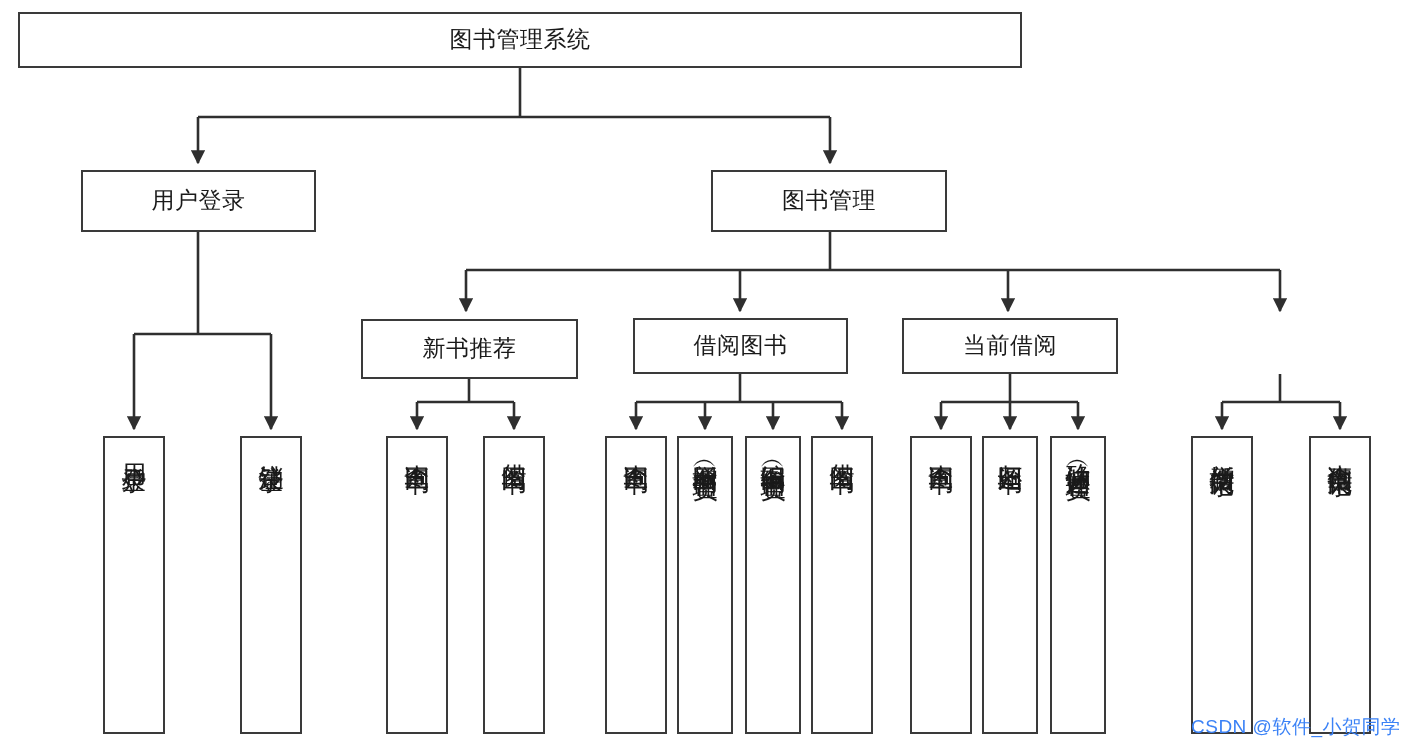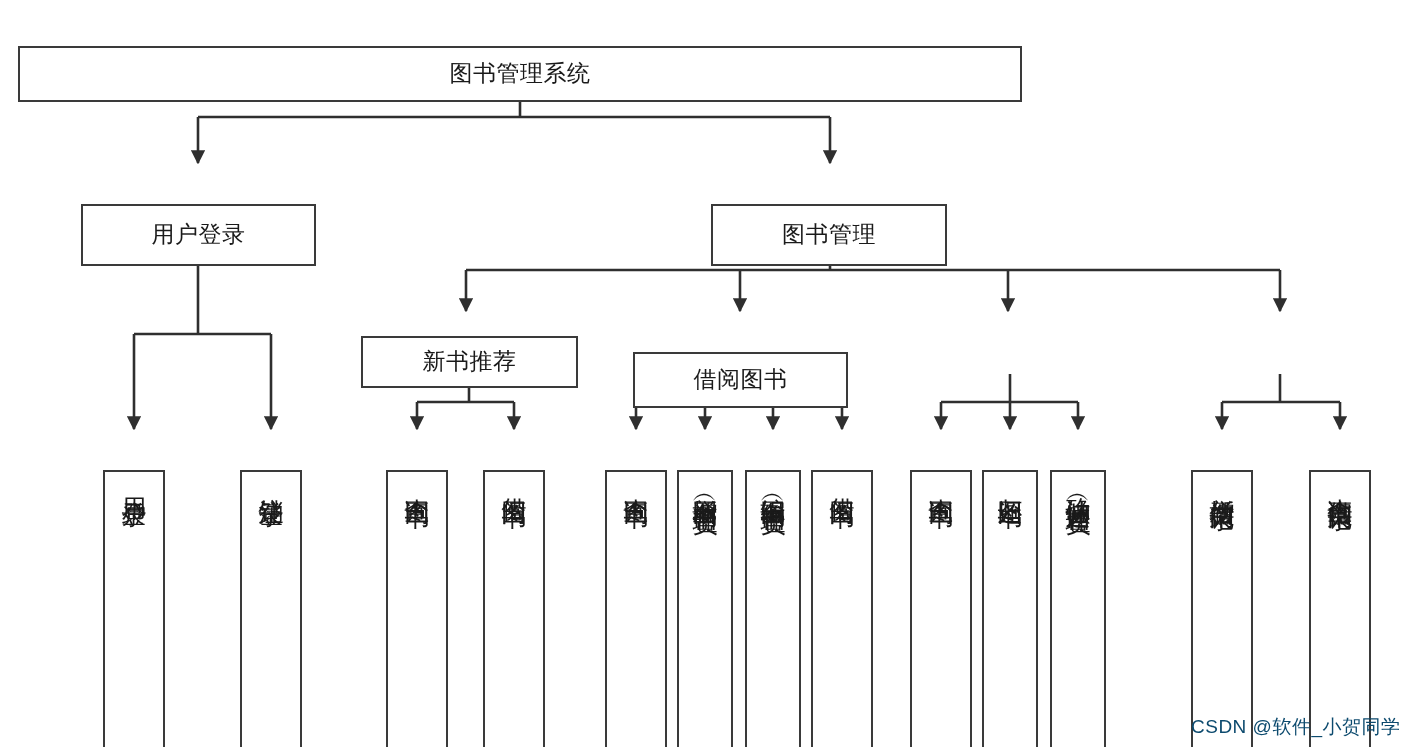--- a/index.html
+++ b/index.html
@@ -27,21 +27,20 @@
   }
   .node {
     position: absolute;
     box-sizing: border-box;
     background: #ffffff;
     border: 2px solid #3a3a3a;
     display: flex;
     align-items: center;
     justify-content: center;
     color: #1a1a1a;
-    margin-top: 34px;
   }
   .node .label {
     display: block;
     text-align: center;
     line-height: 1.18;
     letter-spacing: 0.5px;
   }
   .node.horiz .label {
     writing-mode: horizontal-tb;
     font-size: 23px;
@@ -57,21 +56,21 @@
   .node.vert .label {
     writing-mode: vertical-rl;
     text-orientation: upright;
     font-size: 25px;
     line-height: 1.0;
     letter-spacing: 2px;
   }
   .watermark {
     position: absolute;
     font-size: 19px;
-    color: #0c4a6e;
+    color: #3b82f6;
     white-space: nowrap;
     letter-spacing: 0.5px;
   }
 </style>
 </head>
 <body>
 
 <div id="canvas">
 
   <svg class="edges" viewBox="0 0 1405 747">
@@ -128,25 +127,28 @@
     <span class="label">图书管理系统</span>
   </div>
 
   <div class="node horiz" style="left:81px; top:170px; width:235px; height:62px;">
     <span class="label">用户登录</span>
   </div>
   <div class="node horiz" style="left:711px; top:170px; width:236px; height:62px;">
     <span class="label">图书管理</span>
   </div>
 
-  <div class="node horiz" style="left:361px; top:302px; width:217px; height:52px;">
+  <div class="node horiz" style="left:361px; top:319px; width:217px; height:60px;">
     <span class="label">新书推荐</span>
   </div>
   <div class="node horiz" style="left:633px; top:318px; width:215px; height:56px;">
     <span class="label">借阅图书</span>
+  </div>
+  <div class="node horiz" style="left:902px; top:318px; width:216px; height:56px;">
+    <span class="label">当前借阅</span>
   </div>
 
   <div class="node vert" style="left:103px; top:436px; width:62px; height:298px;">
     <span class="label">用户登录</span>
   </div>
   <div class="node vert" style="left:240px; top:436px; width:62px; height:298px;">
     <span class="label">注销登录</span>
   </div>
 
   <div class="node vert" style="left:386px; top:436px; width:62px; height:298px;">

